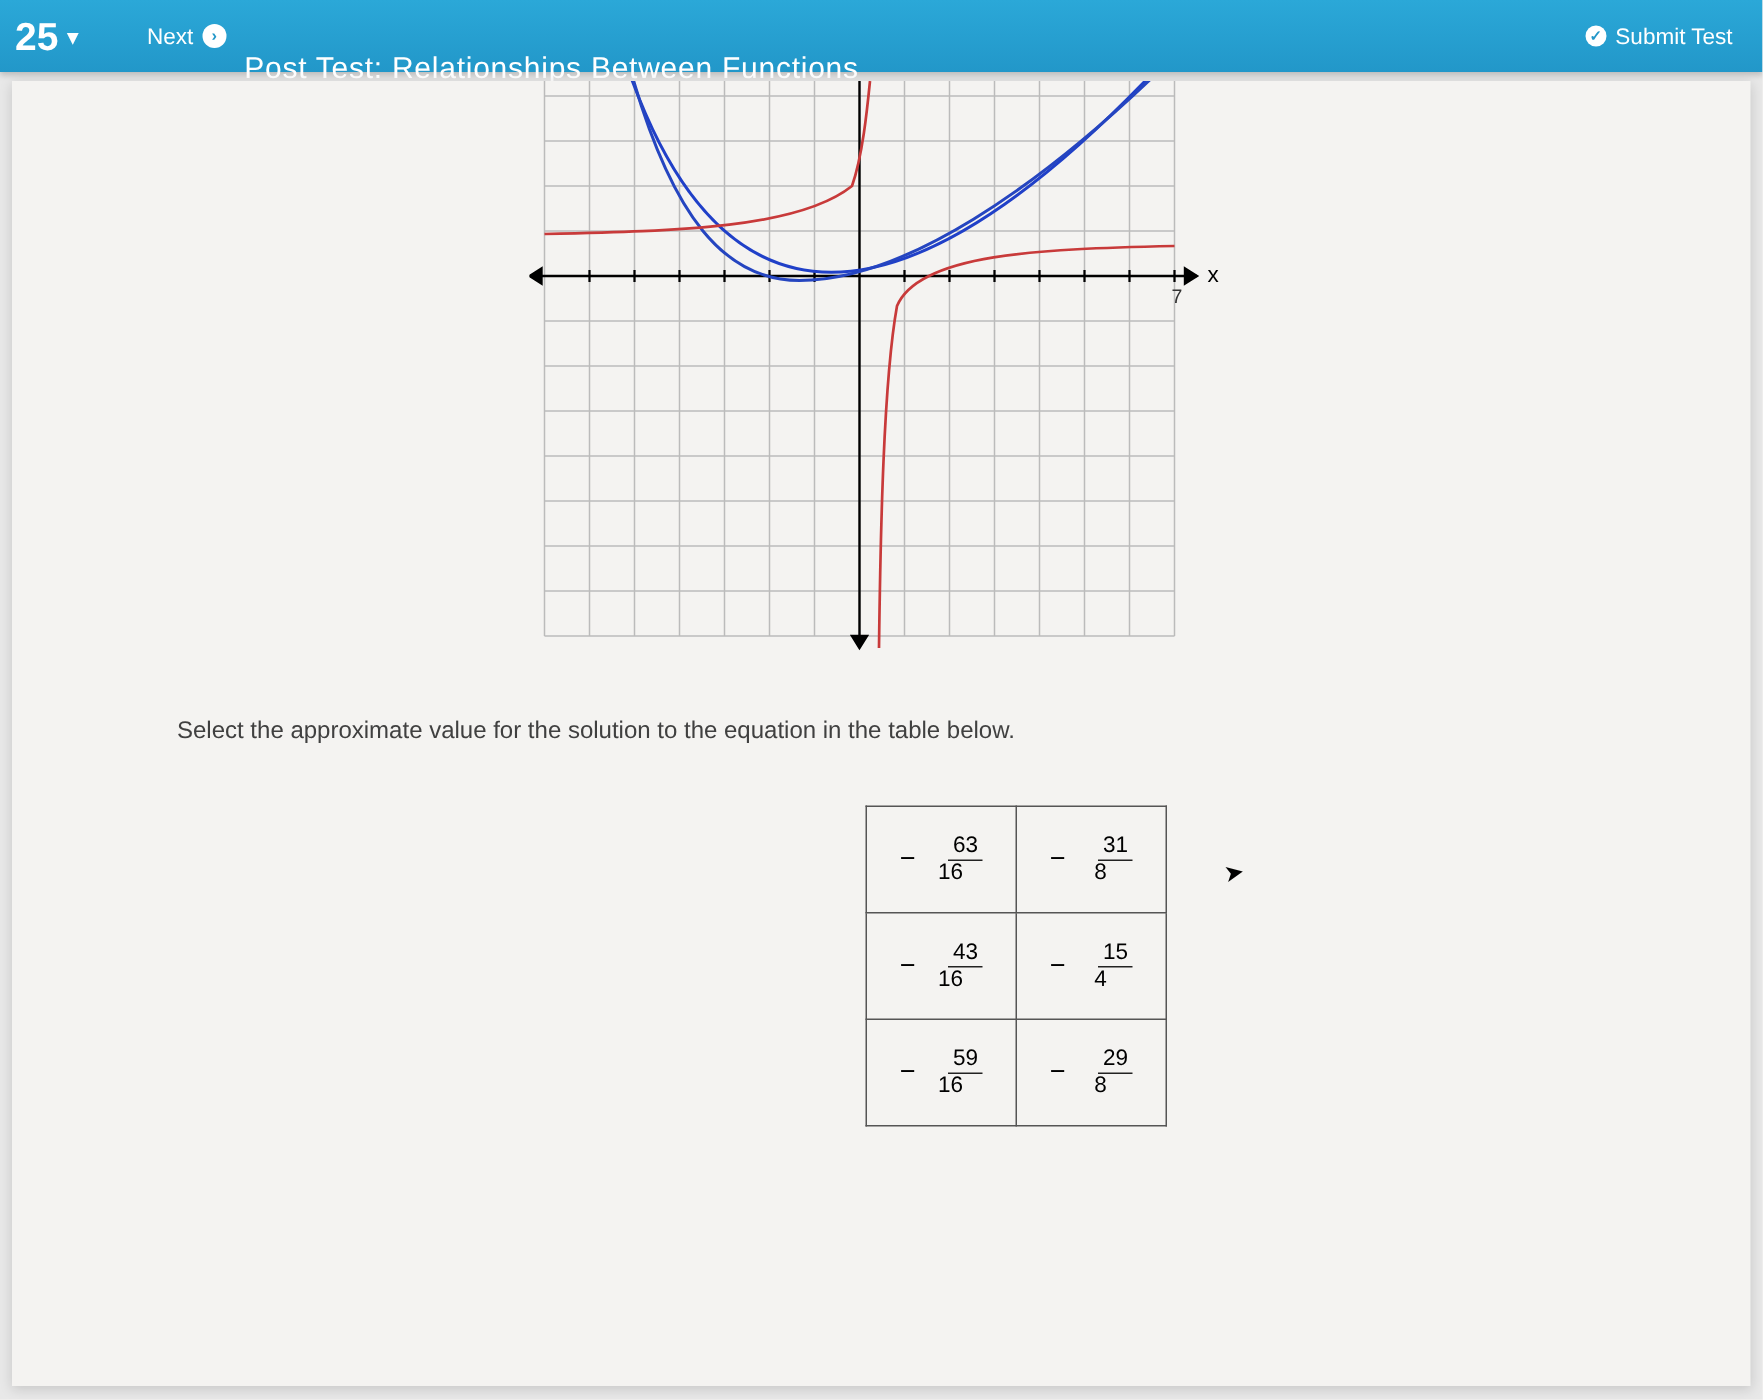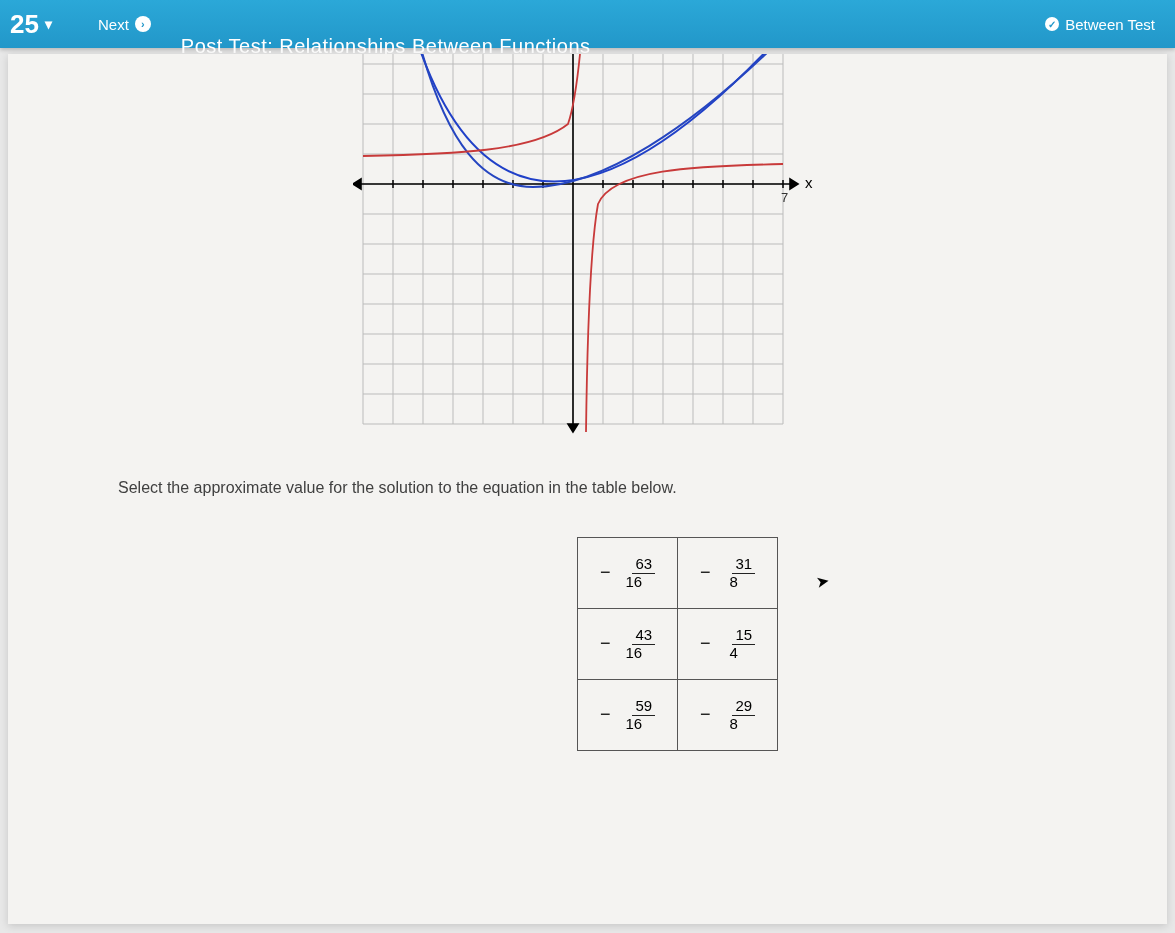--- a/index.html
+++ b/index.html
@@ -31,21 +31,21 @@
   .chevron-down-icon {
     font-size: 14px;
     color: #fff;
   }
   .next-btn {
     color: #fff;
     font-size: 15px;
     display: flex;
     align-items: center;
     gap: 6px;
-    margin-right: 30px;
+    margin-right: 12px;
     cursor: pointer;
   }
   .arrow-circle {
     display: inline-flex;
     width: 16px; height: 16px;
     border-radius: 50%;
     background: #fff;
     color: #2297c9;
     align-items: center;
     justify-content: center;
@@ -153,21 +153,21 @@
     <span class="chevron-down-icon">▾</span>
   </div>
   <div class="next-btn">
     <span>Next</span>
     <span class="arrow-circle">›</span>
   </div>
   <div class="title">Post Test: Relationships Between Functions</div>
   <div class="spacer"></div>
   <div class="submit-btn">
     <span class="check-circle">✓</span>
-    <span>Between Test</span>
+    <span>Submit Test</span>
   </div>
 </div>
 
 <div class="page">
 
   <div class="graph-wrap">
     <svg class="graph" width="470" height="395" viewBox="0 0 470 395">
 
       <g stroke="#bbb" stroke-width="1">
         <line x1="10" y1="0" x2="10" y2="370"></line>

